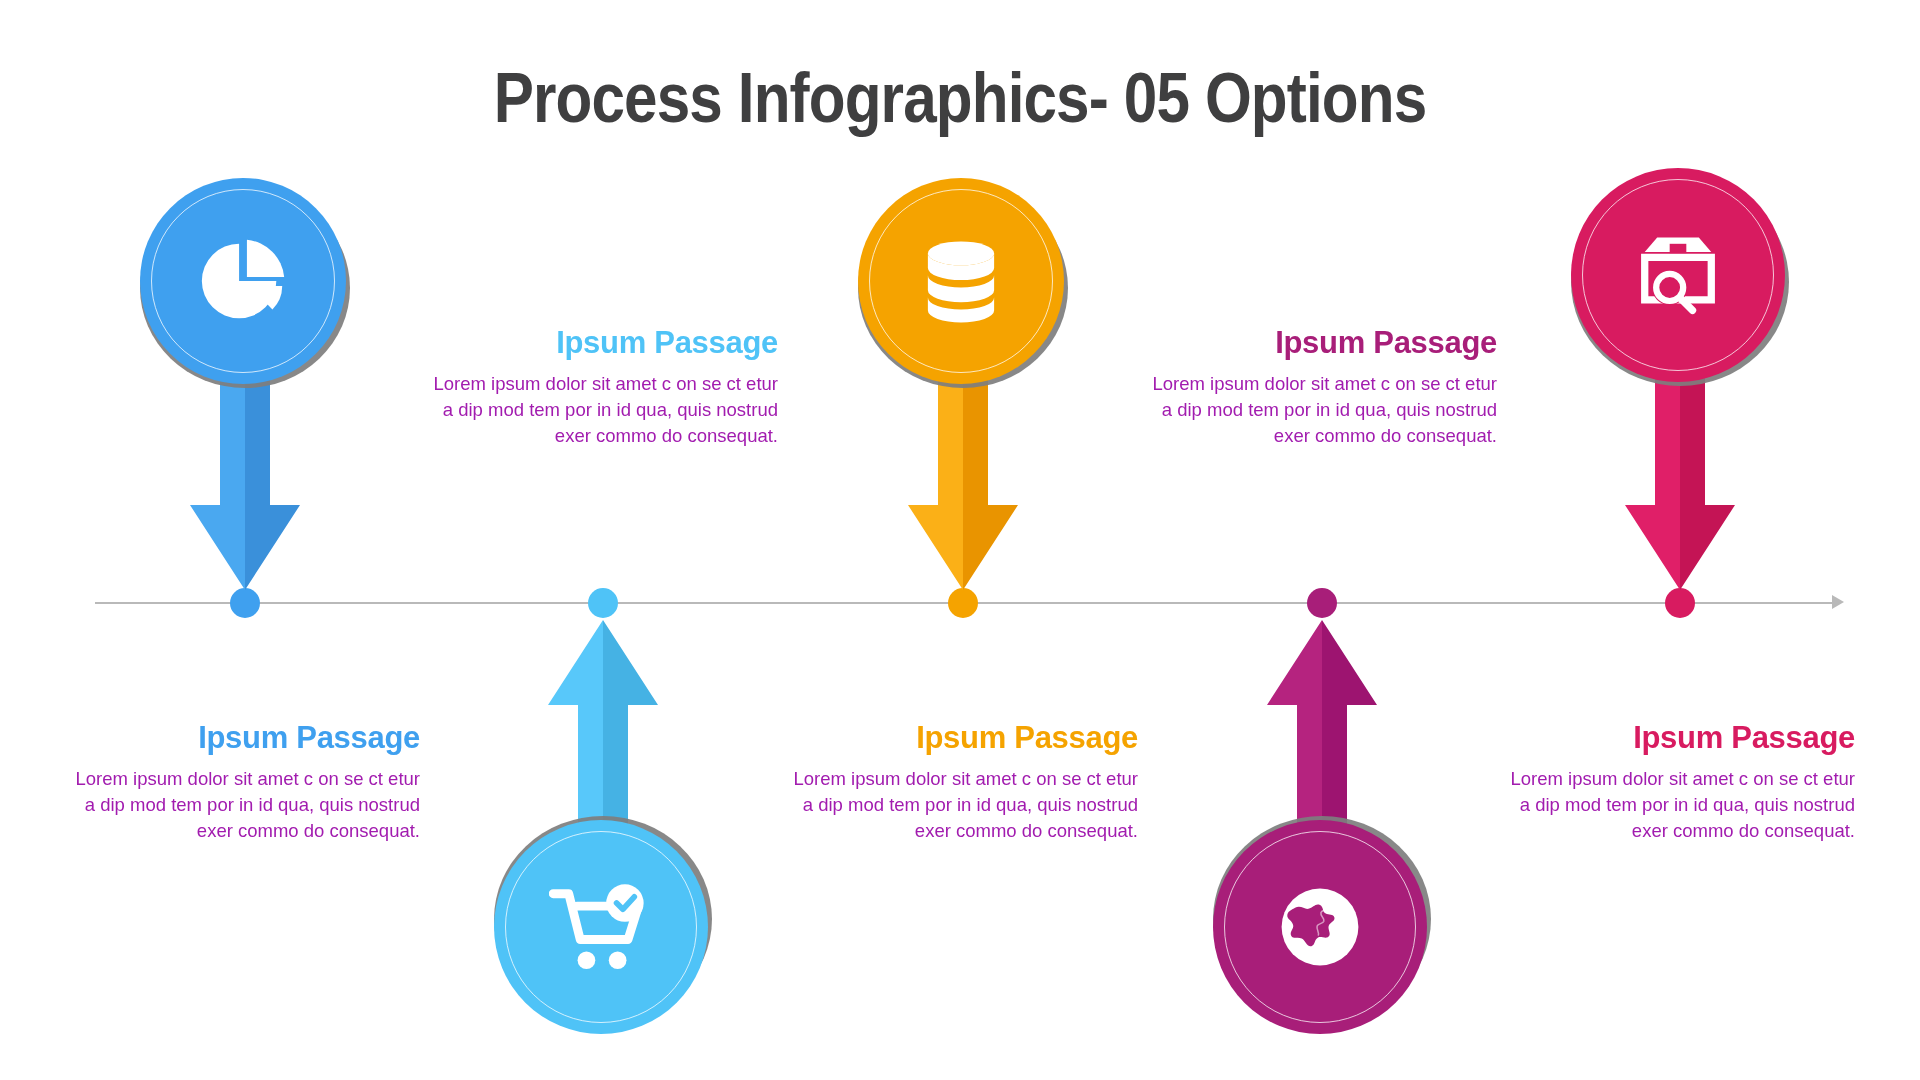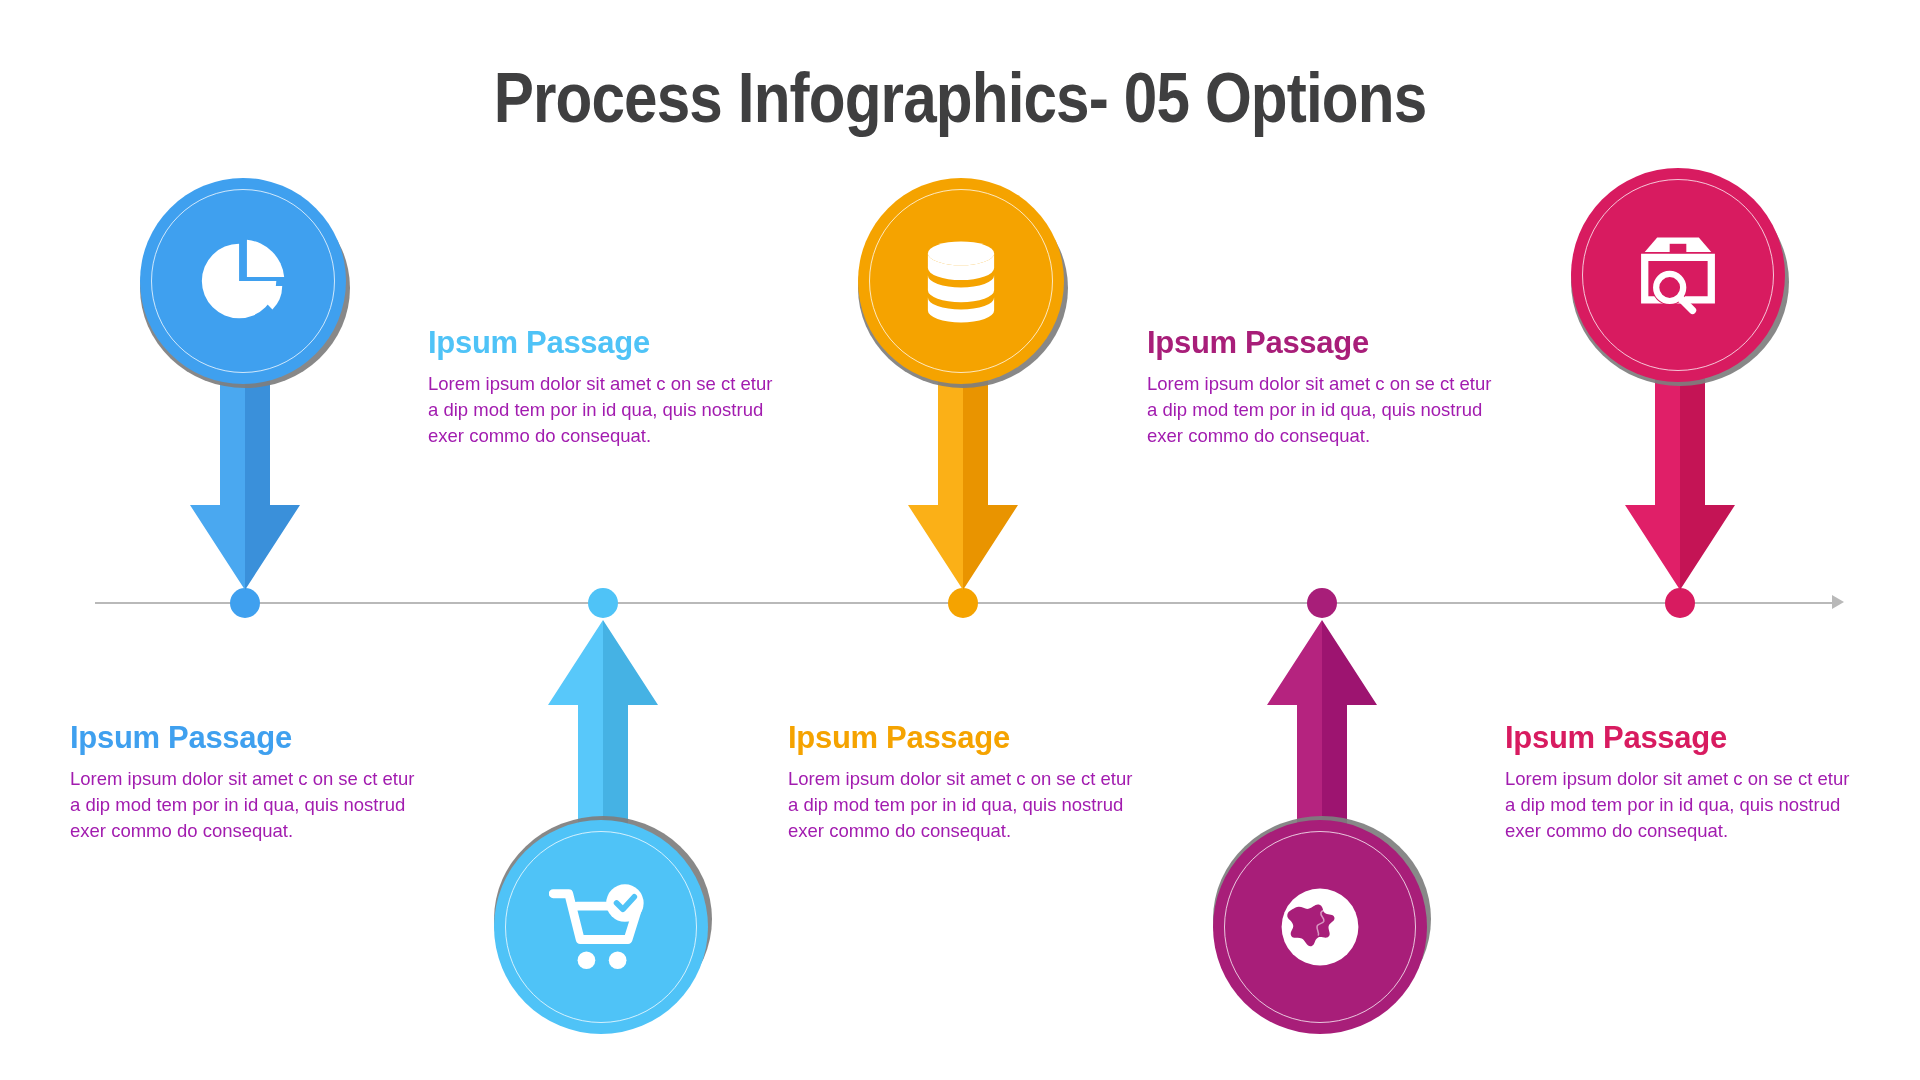--- a/index.html
+++ b/index.html
@@ -80,21 +80,21 @@
   }
   .badge .ring{
     position:absolute;
     border-radius:50%;
     border:1.5px solid rgba(255,255,255,.75);
     pointer-events:none;
   }
   .badge svg.glyph{position:relative;z-index:2;display:block;}
 
   
-  .txt{position:absolute;transform:translateX(-50%);text-align:left;}
+  .txt{position:absolute;transform:translateX(-50%);text-align:right;}
   .txt .head{
     font-weight:bold;
     font-size:31px;
     line-height:1.15;
     margin:0 0 10px 0;
     letter-spacing:-.3px;
   }
   .txt .body{
     font-size:18.5px;
     line-height:1.42;

